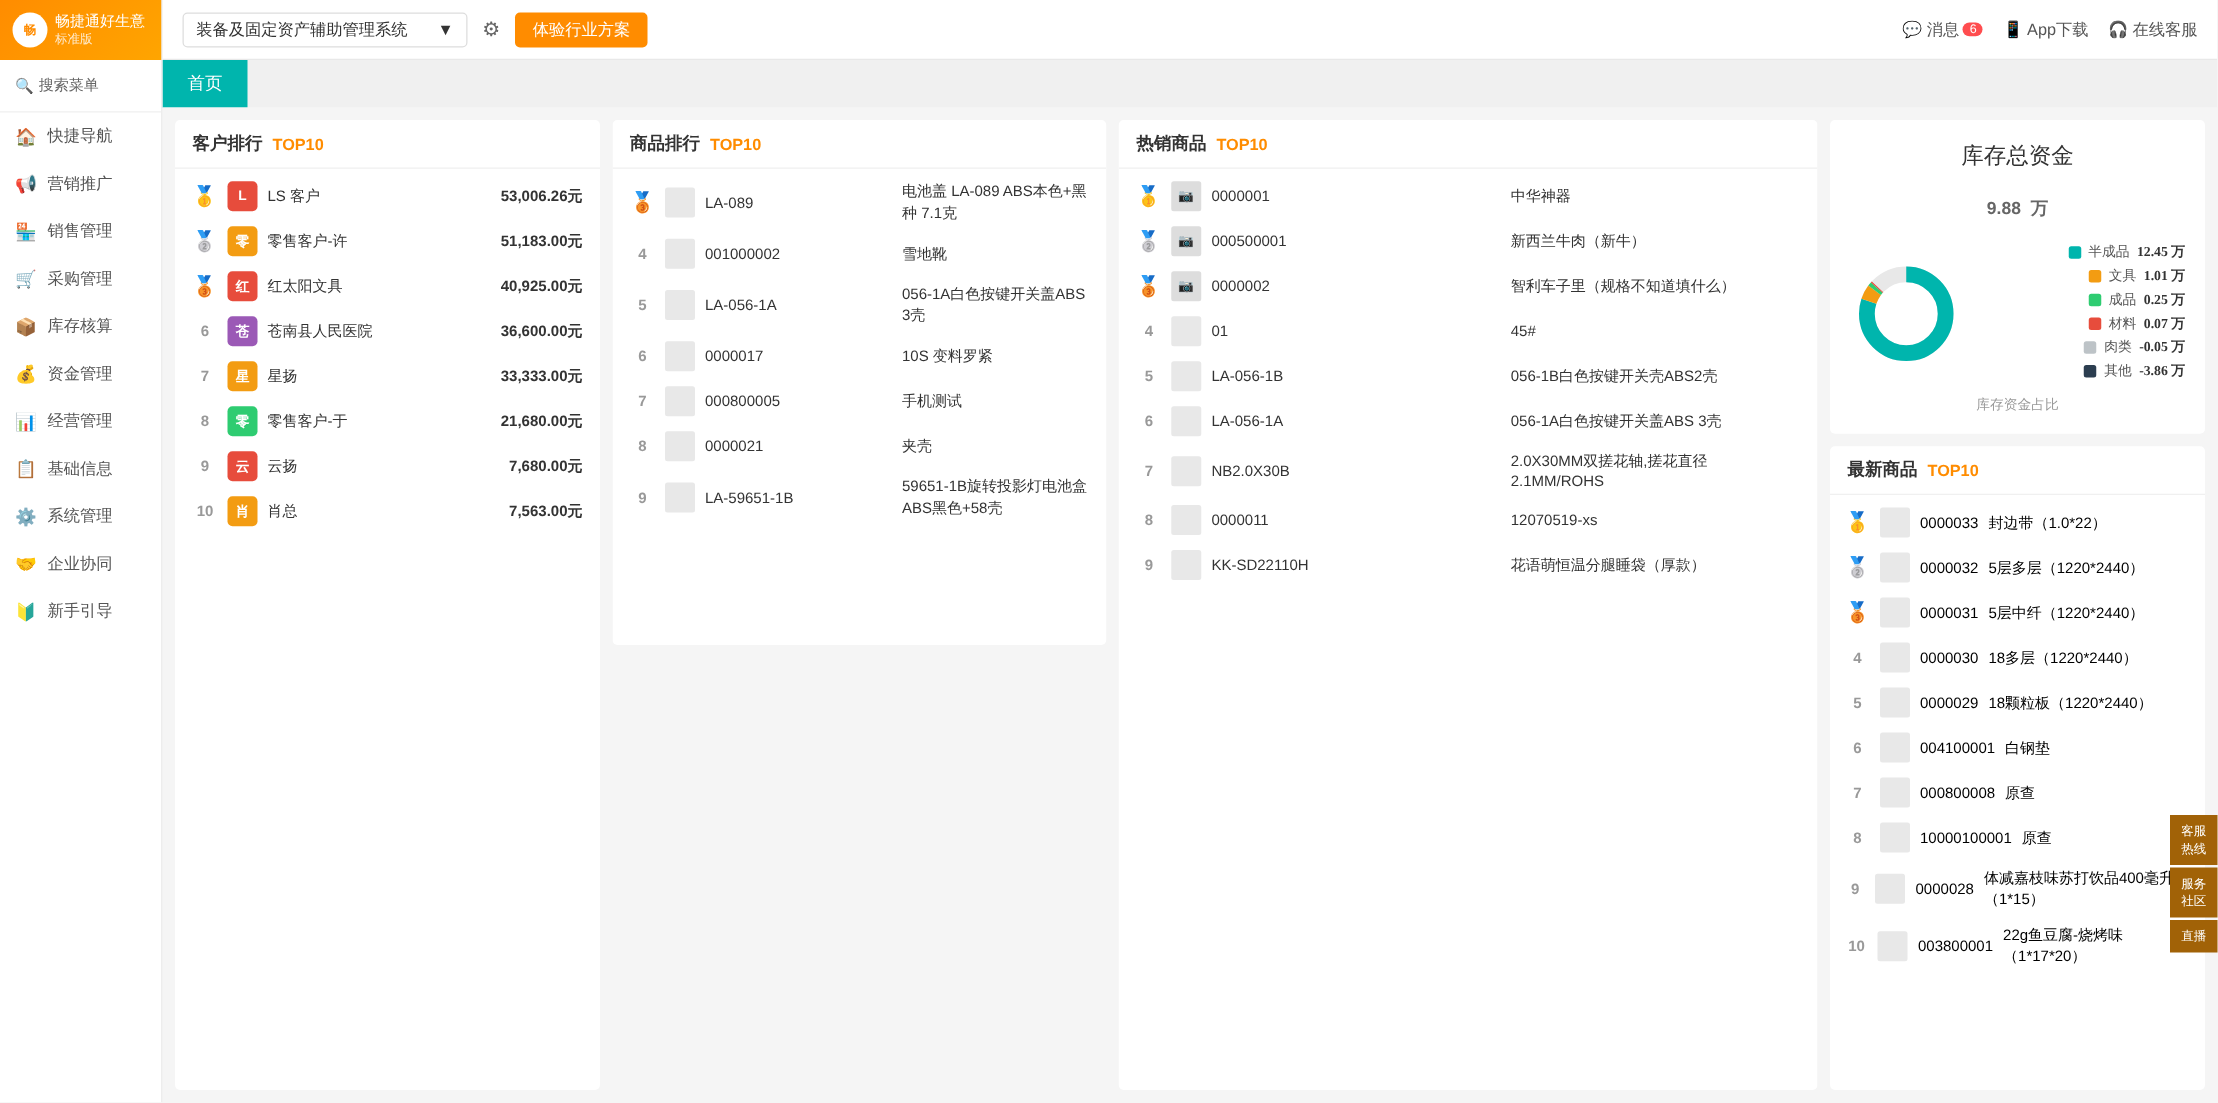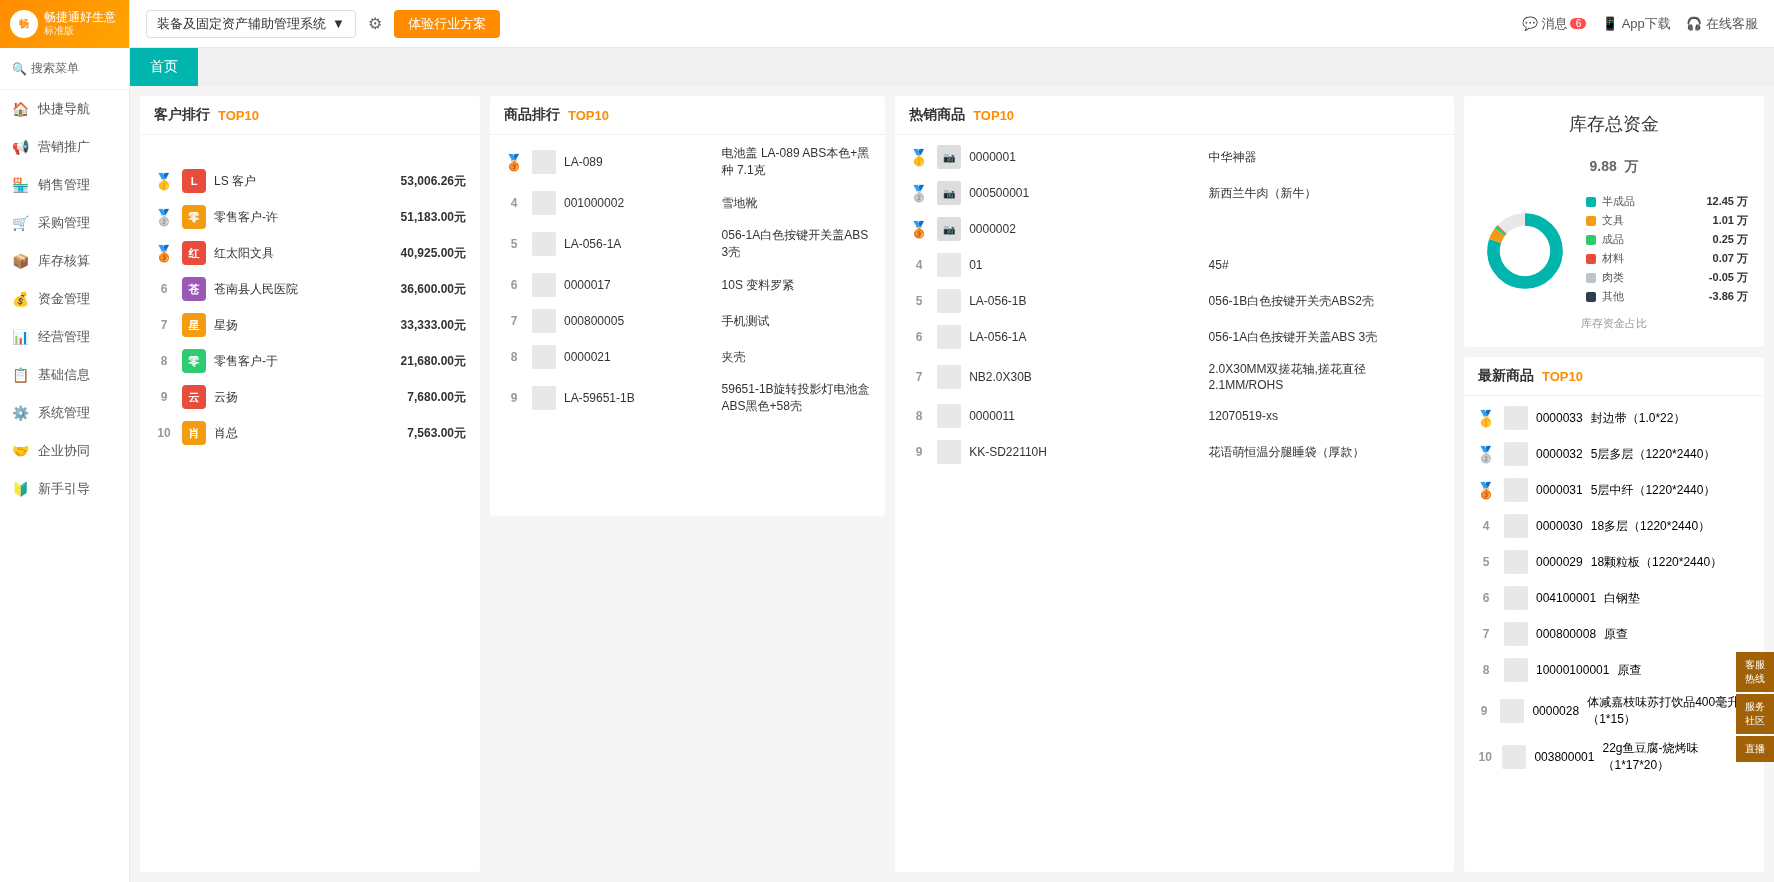--- a/index.html
+++ b/index.html
@@ -64,21 +64,21 @@
     .topbar {
       height: 48px;
       background: #fff;
       display: flex;
       align-items: center;
       padding: 0 16px;
       border-bottom: 1px solid #e8e8e8;
       gap: 12px;
     }
     .system-selector {
-      display: flex; align-items: center; gap: 6px;
+      display: flex; align-items: center; gap: 24px;
       border: 1px solid #ddd;
       padding: 4px 10px;
       border-radius: 4px;
       cursor: pointer;
       font-size: 13px; color: #333; justify-content: flex-end;
     }
     .trial-btn {
       background: #ff8c00;
       color: #fff;
       border: none;
@@ -129,21 +129,20 @@
     
     .left-panel {
       width: 340px;
       background: #fff;
       border-radius: 4px;
       overflow: hidden;
       margin-right: 10px;
       flex-shrink: 0;
       display: flex;
       flex-direction: column;
-      gap: 24px;
     }
     
     
     .mid-panel {
       flex: 1;
       display: flex;
       flex-direction: row;
       gap: 10px;
       overflow: hidden;
       margin-right: 10px;
@@ -260,21 +259,22 @@
     }
     .legend {
       flex: 1;
       font-size: 11px;
     }
     .legend-item {
       display: flex;
       align-items: center;
       gap: 6px;
       margin-bottom: 4px;
-      justify-content: space-between;
+      justify-content: flex-end;
+      font-family: Liberation Serif, serif;
     }
     .legend-left { display: flex; align-items: center; gap: 6px; }
     .legend-dot {
       width: 10px; height: 10px;
       border-radius: 2px;
       flex-shrink: 0;
     }
     .legend-label { color: #555; }
     .legend-value { color: #333; font-weight: bold; }
     
@@ -574,20 +574,21 @@
             <span class="rank-medal">🥈</span>
             <div class="prod-thumb" style="background:#ddd;">📷</div>
             <span class="rank-name">000500001</span>
             <span class="rank-name">新西兰牛肉（新牛）</span>
           </div>
 
           <div class="rank-item">
             <span class="rank-medal">🥉</span>
             <div class="prod-thumb" style="background:#ddd;">📷</div>
             <span class="rank-name">0000002</span>
+            <span class="rank-name">智利车子里（规格不知道填什么）</span>
           </div>
 
           <div class="rank-item">
             <span class="rank-num">4</span>
             <div class="prod-thumb"></div>
             <span class="rank-name">01</span>
             <span class="rank-name">45#</span>
           </div>
 
           <div class="rank-item">

